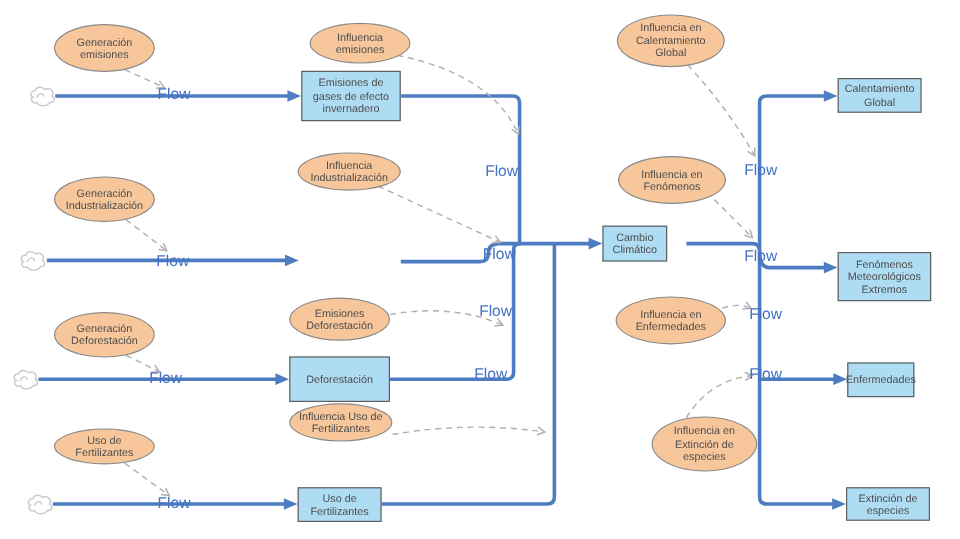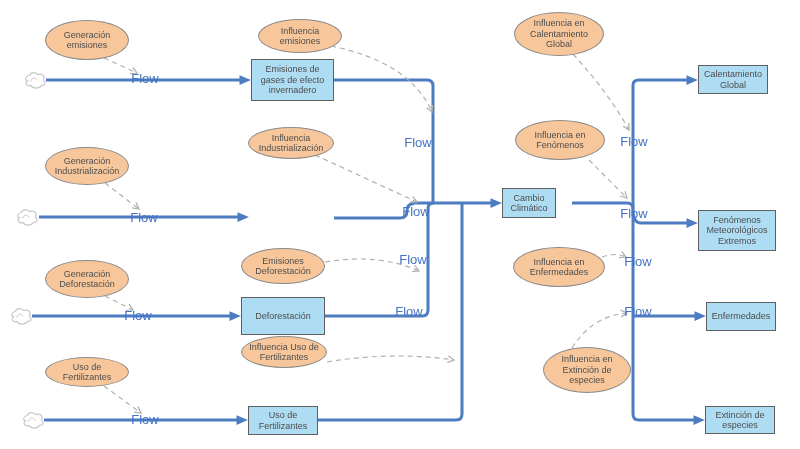--- a/index.html
+++ b/index.html
@@ -93,21 +93,21 @@
     </div>
   <div class="stock" style="left:502px;top:188px;width:54px;height:30px">
       <span>Cambio Climático</span>
     </div>
   <div class="stock" style="left:698px;top:65px;width:70px;height:29px">
       <span>Calentamiento Global</span>
     </div>
   <div class="stock" style="left:698px;top:210px;width:78px;height:41px">
       <span>Fenómenos Meteorológicos Extremos</span>
     </div>
-  <div class="stock" style="left:706px;top:302px;width:70px;height:29px">
+  <div class="stock" style="left:706px;top:302px;width:56px;height:29px">
       <span>Enfermedades</span>
     </div>
   <div class="stock" style="left:705px;top:406px;width:70px;height:28px">
       <span>Extinción de especies</span>
     </div>
 
   <div class="variable" style="left:45px;top:20px;width:84px;height:40px">
       <span>Generación emisiones</span>
     </div>
   <div class="variable" style="left:258px;top:19px;width:84px;height:34px">
@@ -115,21 +115,21 @@
     </div>
   <div class="variable" style="left:514px;top:12px;width:90px;height:44px">
       <span>Influencia en Calentamiento Global</span>
     </div>
   <div class="variable" style="left:45px;top:147px;width:84px;height:38px">
       <span>Generación Industrialización</span>
     </div>
   <div class="variable" style="left:248px;top:127px;width:86px;height:32px">
       <span>Influencia Industrialización</span>
     </div>
-  <div class="variable" style="left:515px;top:120px;width:90px;height:40px">
+  <div class="variable" style="left:515px;top:130px;width:90px;height:40px">
       <span>Influencia en Fenómenos</span>
     </div>
   <div class="variable" style="left:45px;top:260px;width:84px;height:38px">
       <span>Generación Deforestación</span>
     </div>
   <div class="variable" style="left:241px;top:248px;width:84px;height:36px">
       <span>Emisiones Deforestación</span>
     </div>
   <div class="variable" style="left:513px;top:247px;width:92px;height:40px">
       <span>Influencia en Enfermedades</span>

